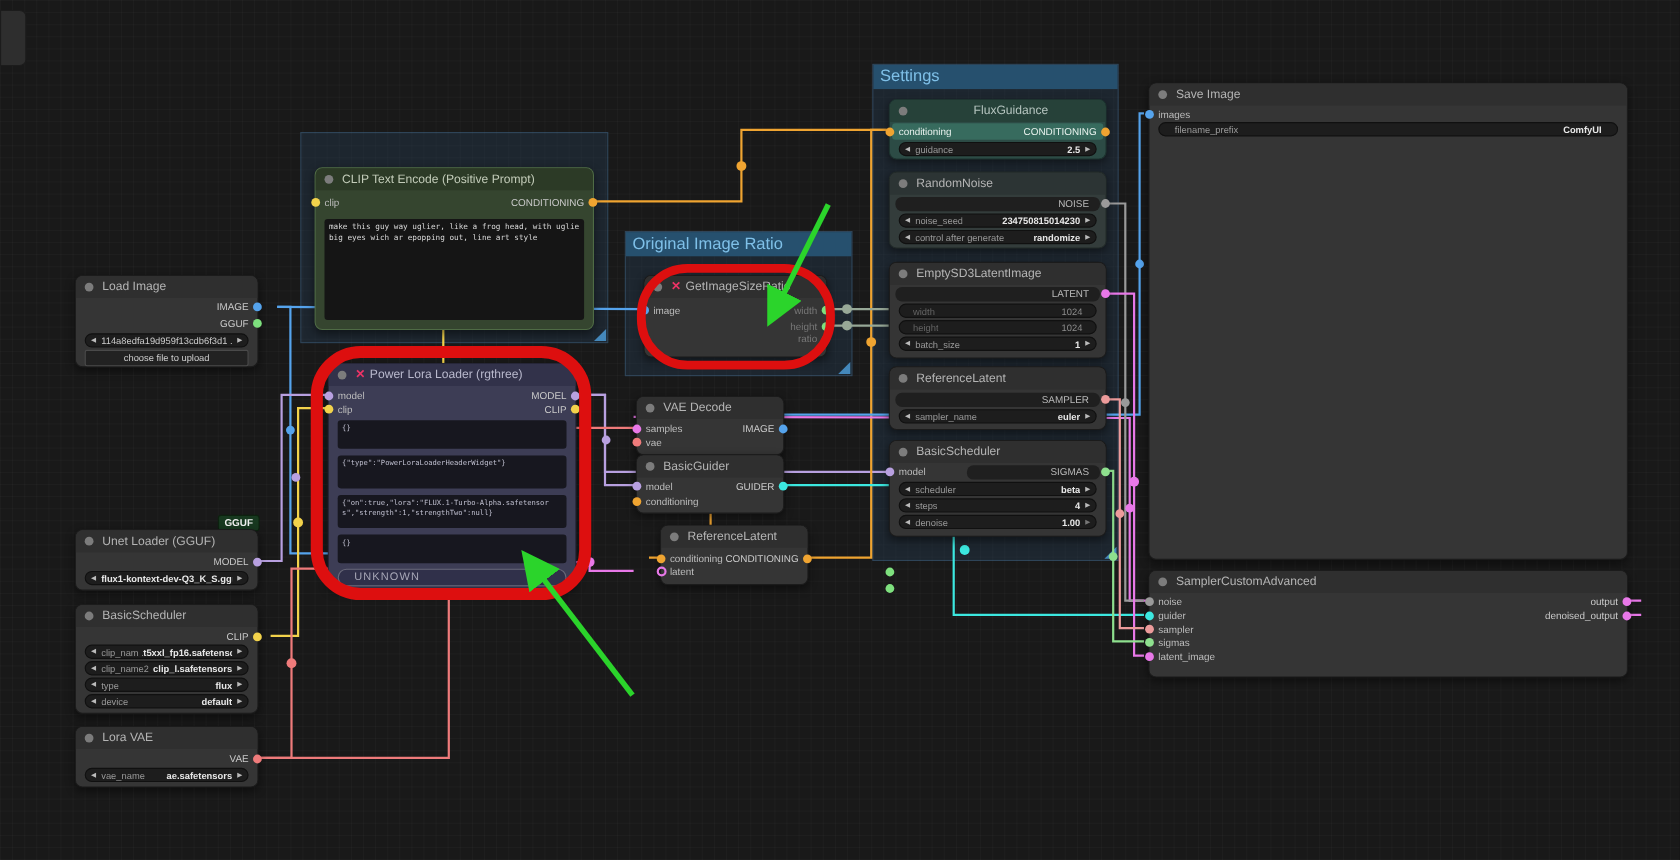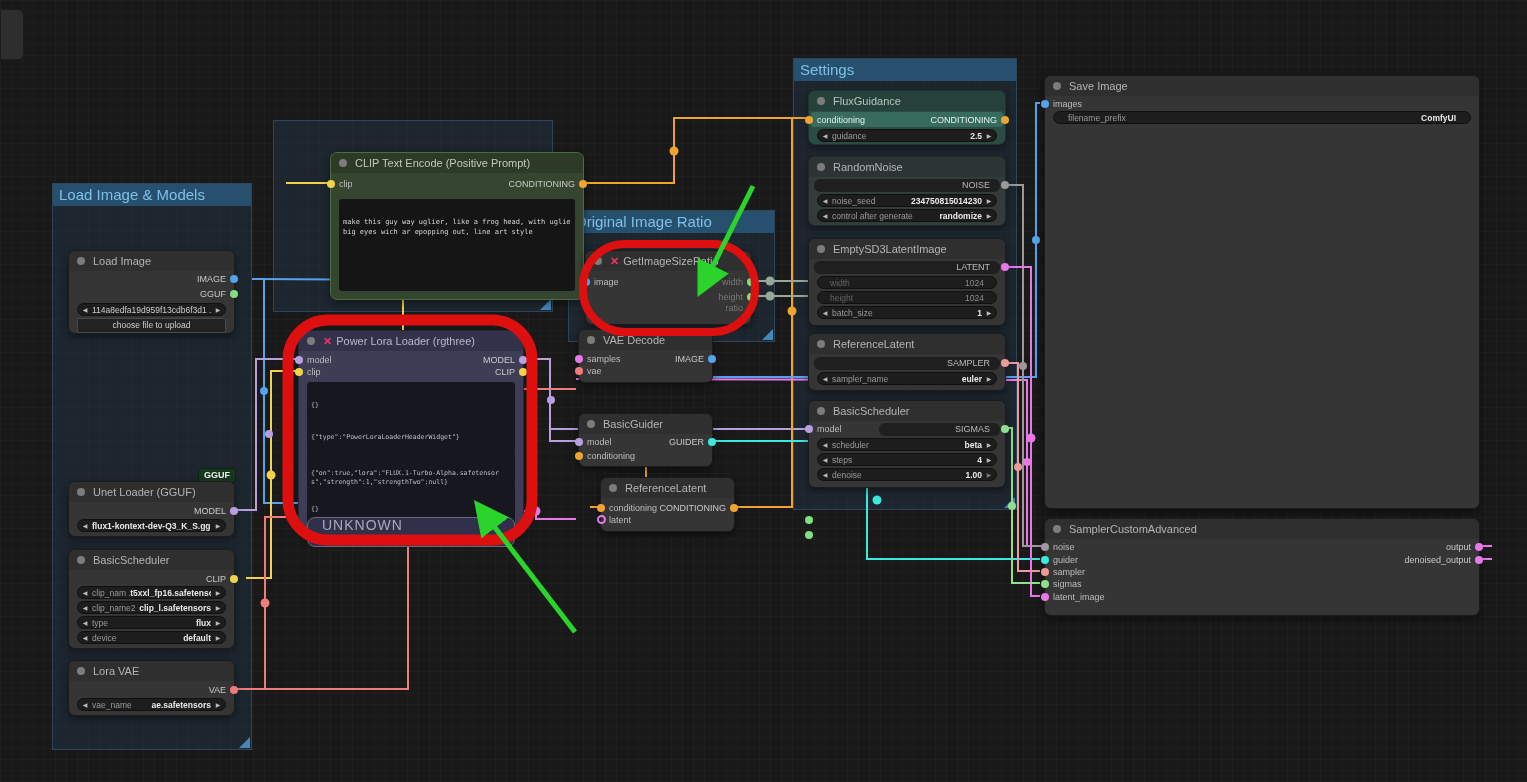--- a/index.html
+++ b/index.html
@@ -38,52 +38,46 @@
   .combo{position:absolute;left:8px;right:8px;height:13px;background:#1d1d1d;border:1px solid #101010;
     border-radius:7px;font-size:8.5px;line-height:12px;display:flex;align-items:center;box-sizing:border-box;}
   .ca{flex:0 0 14px;text-align:center;color:#bbb;font-size:6px;}
   .cn{flex:0 1 auto;color:#9a9a9a;overflow:hidden;white-space:nowrap;}
   .cv{flex:1 1 auto;text-align:right;color:#e8e8e8;font-weight:bold;overflow:hidden;white-space:nowrap;}
   .cv.ctr{text-align:center;}
   .gray .cn{color:#646464;} .gray .cv{color:#8c8c8c;font-weight:normal;}
   .dim{color:#777 !important;}
   .wbtn{position:absolute;left:8px;right:8px;height:13px;background:#222;border:1px solid #4a4a4a;
     border-radius:2px;font-size:8.5px;color:#cfcfcf;text-align:center;line-height:13px;}
-  .pillbtn{position:absolute;left:8px;right:8px;height:30px;background:#30304a;border:1px solid #6a6a7a;
-    border-radius:8px;font-size:14px;color:#a8a8b8;line-height:14px;padding-left:14px;letter-spacing:1px;box-sizing:border-box;}
+  .pillbtn{position:absolute;left:8px;right:8px;height:16px;background:#30304a;border:1px solid #6a6a7a;
+    border-radius:8px;font-size:10px;color:#a8a8b8;line-height:14px;padding-left:14px;letter-spacing:1px;box-sizing:border-box;}
   .ta{position:absolute;background:#151515;border-radius:3px;color:#d8d8d8;
     font-family:"DejaVu Sans Mono",monospace;font-size:7px;line-height:1.4;
-    padding:19px 4px;white-space:pre-wrap;word-break:break-word;overflow:hidden;box-sizing:border-box;}
+    padding:3px 4px;white-space:pre-wrap;word-break:break-word;overflow:hidden;box-sizing:border-box;}
   .jsonta{color:#bfbfcf;font-size:6.5px;word-break:break-all;background:#17171f;}
   .badge{position:absolute;background:#17381f;border:1px solid #0d220f;border-radius:3px;
     color:#f0f0f0;font-weight:bold;font-size:9px;text-align:center;line-height:13px;}
   
-  .n-green{background:#35452f;border-color:#4f6b45;margin-left:44px;}
+  .n-green{background:#35452f;border-color:#4f6b45;}
   .n-green .ntitle{background:#2c3a26;color:#c2cbb8;}
   .n-purple{background:#3d3d55;border-color:#262638;}
   .n-purple .ntitle{background:#32324a;color:#b9b9cd;}
   .n-teal{background:#2c4b45;border-color:#1d332f;}
-  .n-teal .ntitle{background:#264139;color:#b5c4bf;}
+  .n-teal .ntitle{background:#264139;color:#b5c4bf;text-align:center;}
   .n-teal2{background:#333c3b;border-color:#222a29;}
   .n-teal2 .ntitle{background:#2c3434;}
   .hlband{position:absolute;left:2px;right:2px;height:15px;background:#376b5e;border-radius:3px;}
   .offnode{position:absolute;background:#2e2e2e;border:1px solid #1c1c1c;border-radius:0 6px 6px 0;}
 </style>
 </head>
 <body>
 
 <div id="canvas">
 
   <div class="layer">
-    <div class="group" style="left:52px;top:183px;width:198px;height:565px">
-      <div class="ghead">
-          <span class="gtitle">Load Image &amp; Models</span>
-        </div>
-      <div class="gresize"></div>
-    </div>
     <div class="group" style="left:273px;top:120px;width:278px;height:190px">
       <div class="gresize"></div>
     </div>
     <div class="group" style="left:568px;top:210px;width:205px;height:130px">
       <div class="ghead">
           <span class="gtitle">Original Image Ratio</span>
         </div>
       <div class="gresize"></div>
     </div>
     <div class="group" style="left:793px;top:58px;width:222px;height:450px">
@@ -231,21 +225,21 @@
     </div>
 
     <div class="node" style="left:585px;top:250px;width:165px;height:73px">
       <div class="ntitle"><span class="tdot"></span><span class="xicon">✕</span><span>GetImageSizeRatio</span></div>
       <div class="slot in" style="top:25px"><span class="sdot" style="background:#55a3ec"></span><span>image</span></div>
       <div class="slot out" style="top:25px"><span class="dim">width</span><span class="sdot" style="background:#7ee07e"></span></div>
       <div class="slot out" style="top:40px"><span class="dim">height</span><span class="sdot" style="background:#7ee07e"></span></div>
       <div class="slot out" style="top:51px"><span class="dim">ratio</span><span class="sdot" style="background:#555"></span></div>
     </div>
 
-    <div class="node" style="left:578px;top:329px;width:133px;height:52px">
+    <div class="node" style="left:578px;top:360px;width:133px;height:52px">
       <div class="ntitle"><span class="tdot"></span><span>VAE Decode</span></div>
       <div class="slot in" style="top:23px"><span class="sdot" style="background:#e878e8"></span><span>samples</span></div>
       <div class="slot in" style="top:35px"><span class="sdot" style="background:#ef7b7b"></span><span>vae</span></div>
       <div class="slot out" style="top:23px"><span>IMAGE</span><span class="sdot" style="background:#55a3ec"></span></div>
     </div>
 
     <div class="node" style="left:578px;top:413px;width:133px;height:52px">
       <div class="ntitle"><span class="tdot"></span><span>BasicGuider</span></div>
       <div class="slot in" style="top:22px"><span class="sdot" style="background:#b8a0e0"></span><span>model</span></div>
       <div class="slot in" style="top:36px"><span class="sdot" style="background:#efa431"></span><span>conditioning</span></div>

